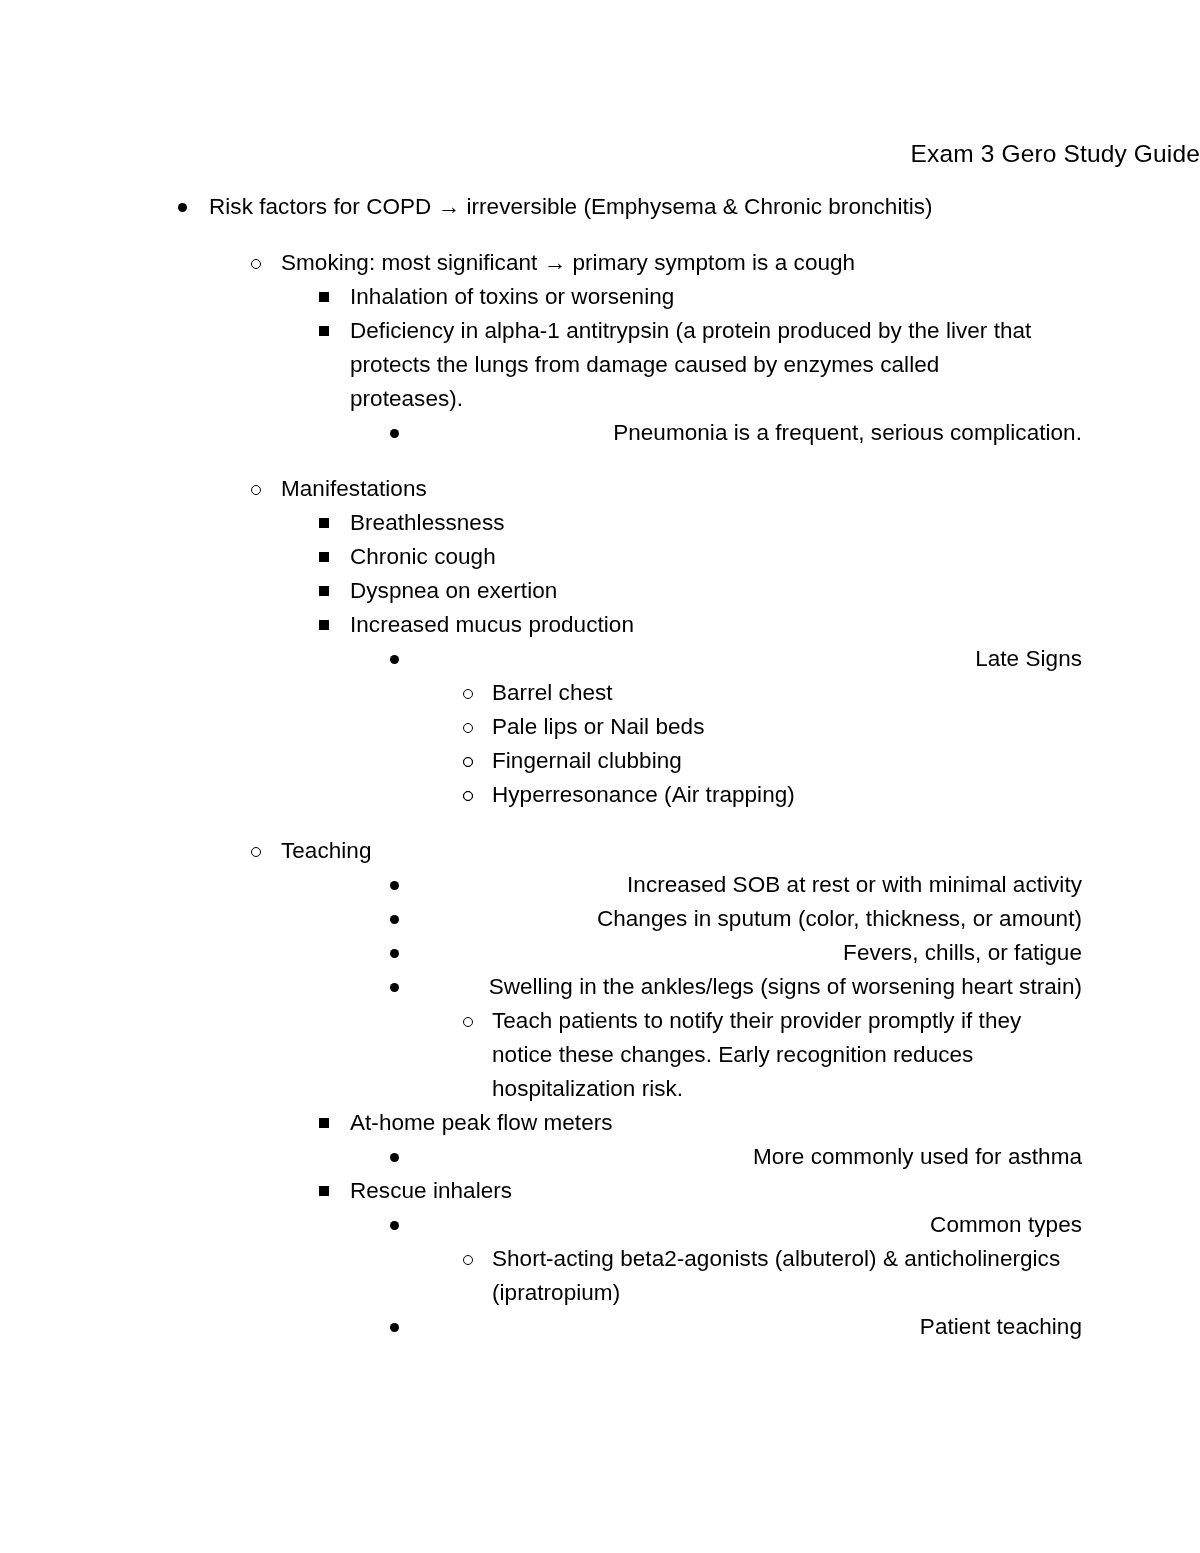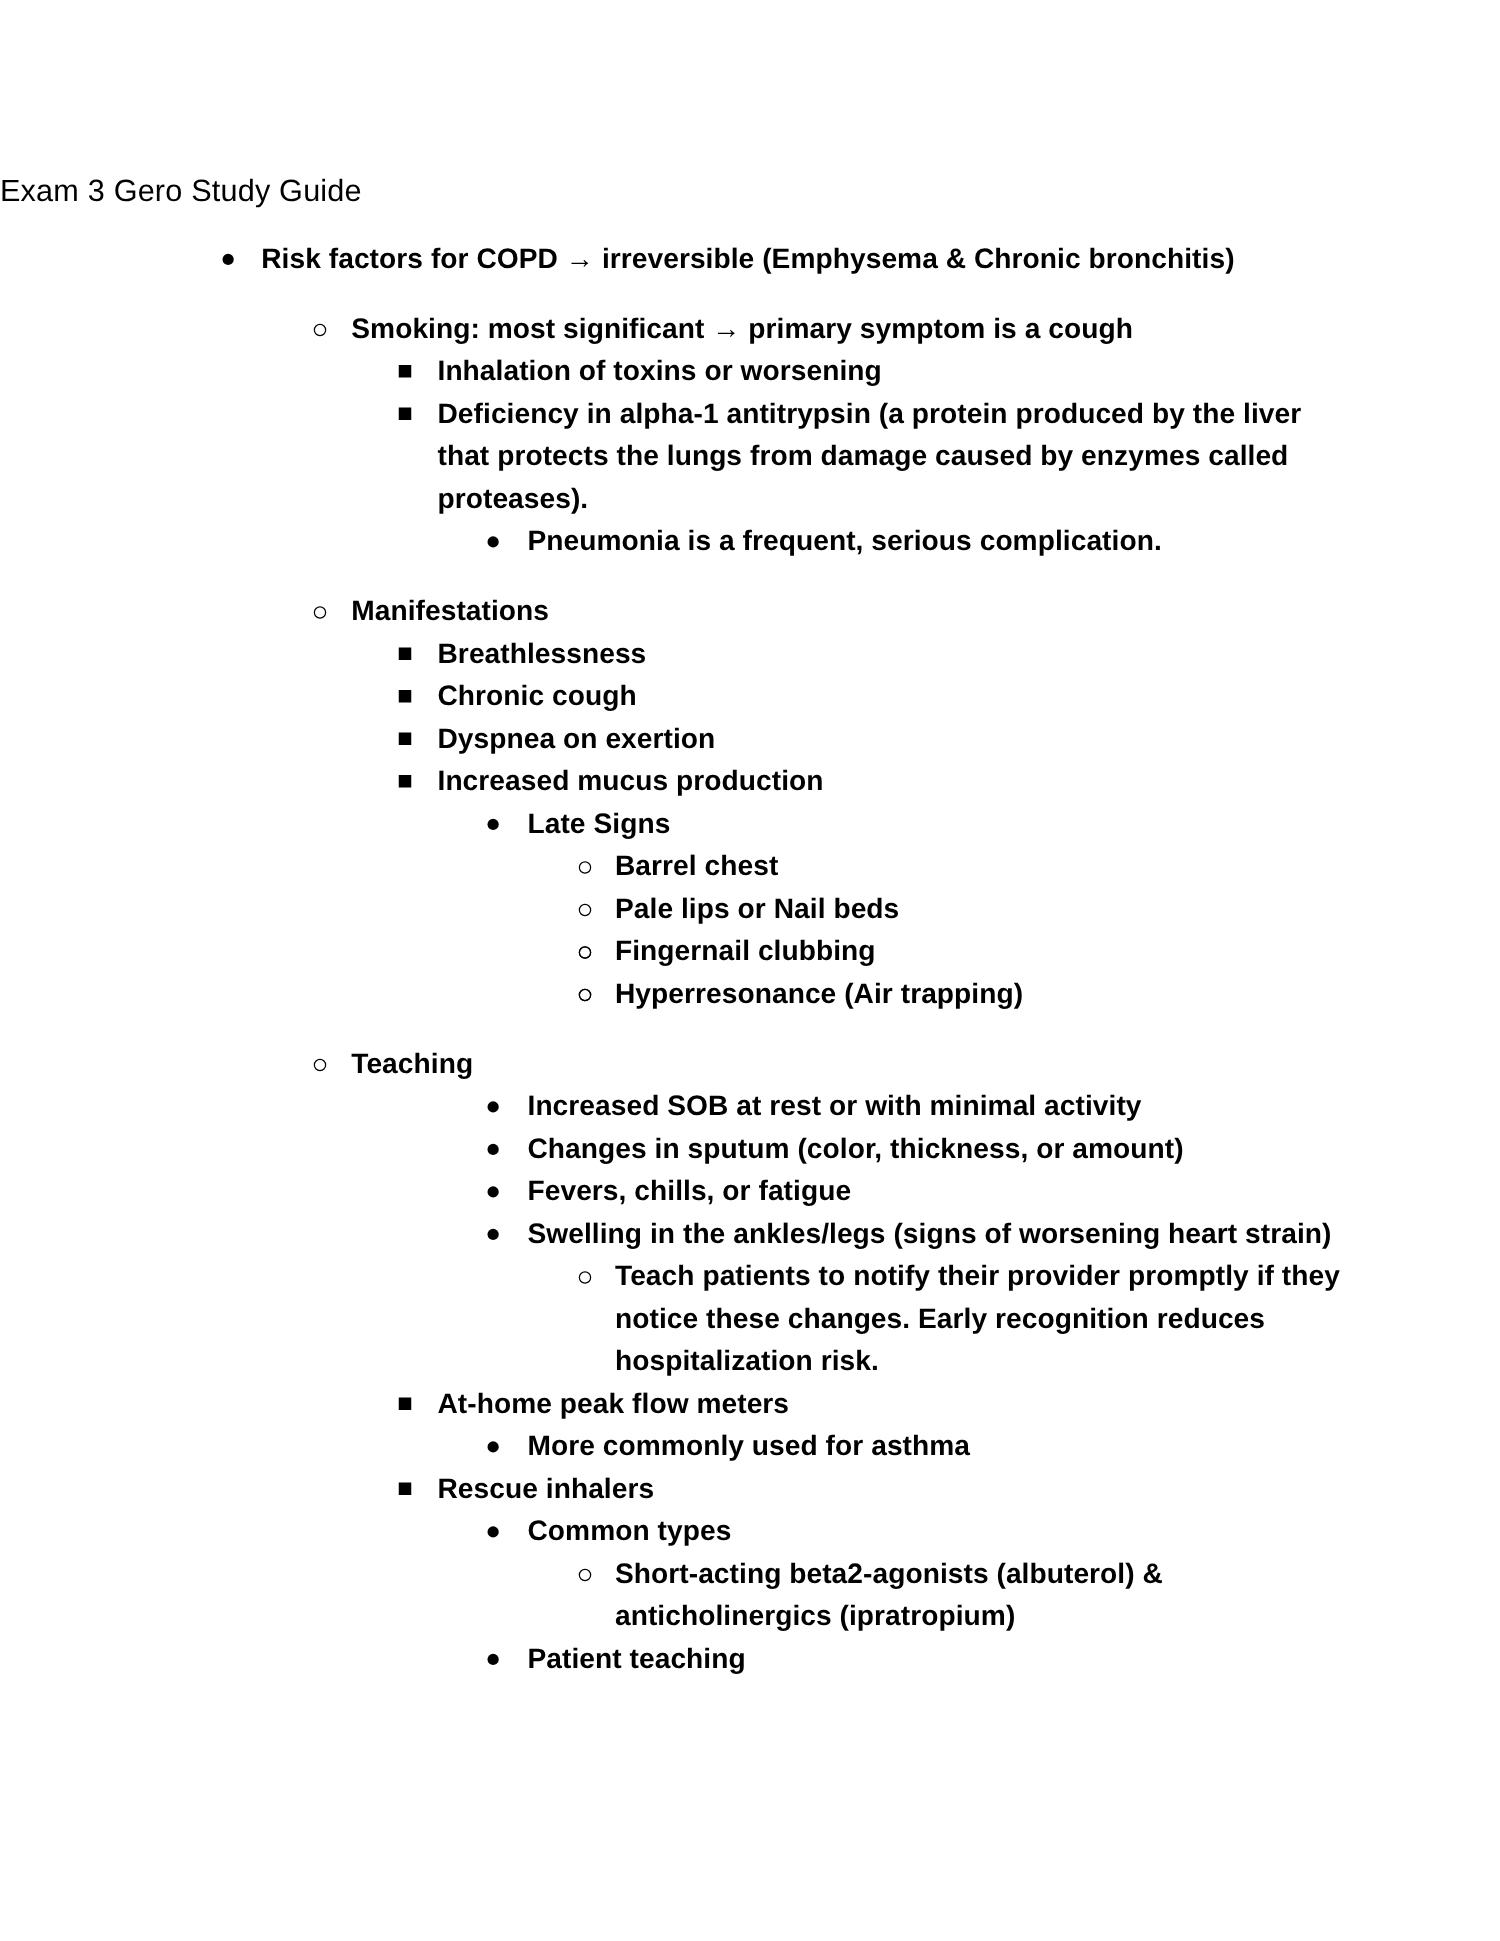--- a/index.html
+++ b/index.html
@@ -16,32 +16,31 @@
     width: 1200px;
     height: 1553px;
     background: #ffffff;
     overflow: hidden;
   }
   .doc-title {
     position: absolute;
     left: 0;
     top: 137px;
     width: 1200px;
-    text-align: left;
+    text-align: right;
     font-size: 24.5px;
     line-height: 34px;
     letter-spacing: 0.15px;
     white-space: nowrap;
   }
   .outline {
     position: absolute;
     left: 0;
     top: 190px;
     width: 1200px;
-    font-weight: bold;
   }
   .li {
     position: relative;
     font-size: 22.5px;
     line-height: 34px;
     letter-spacing: 0.05px;
     margin: 0;
     padding: 0;
   }
   .li .bullet {
@@ -55,21 +54,21 @@
     display: block;
   }
 
   
   .lvl1 { padding-left: 209px; padding-right: 150px; }
   .lvl1 > .bullet { left: 178px; }
   .lvl2 { padding-left: 281px; padding-right: 150px; margin-top: 22px; }
   .lvl2 > .bullet { left: 251px; }
   .lvl3 { padding-left: 350px; padding-right: 150px; }
   .lvl3 > .bullet { left: 319px; }
-  .lvl4 { padding-left: 422px; padding-right: 118px; }
+  .lvl4 { padding-left: 422px; padding-right: 118px; text-align: right; }
   .lvl4 > .bullet { left: 390px; }
   .lvl5 { padding-left: 492px; padding-right: 120px; }
   .lvl5 > .bullet { left: 463px; }
 
   
   .b-disc {
     width: 9px; height: 9px;
     background: #000;
     border-radius: 50%;
     margin-top: 13px;

